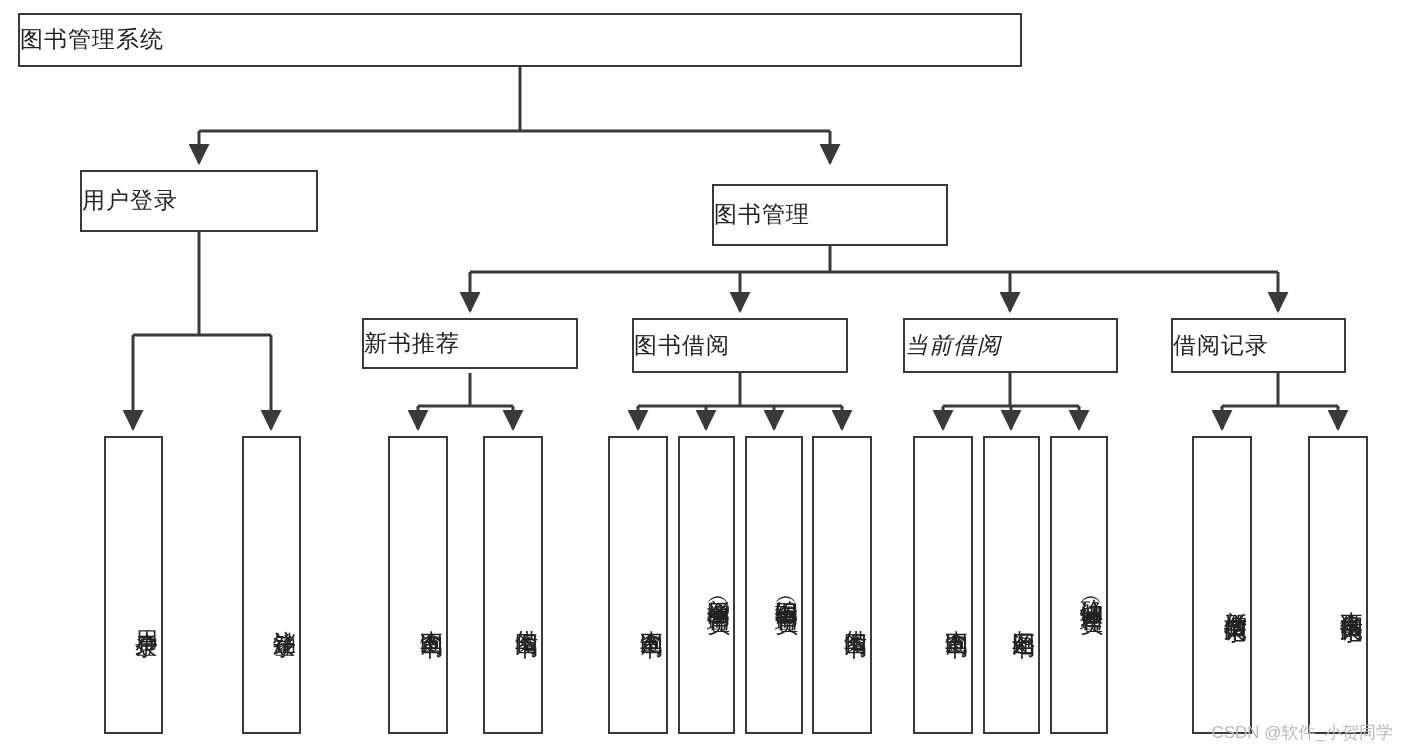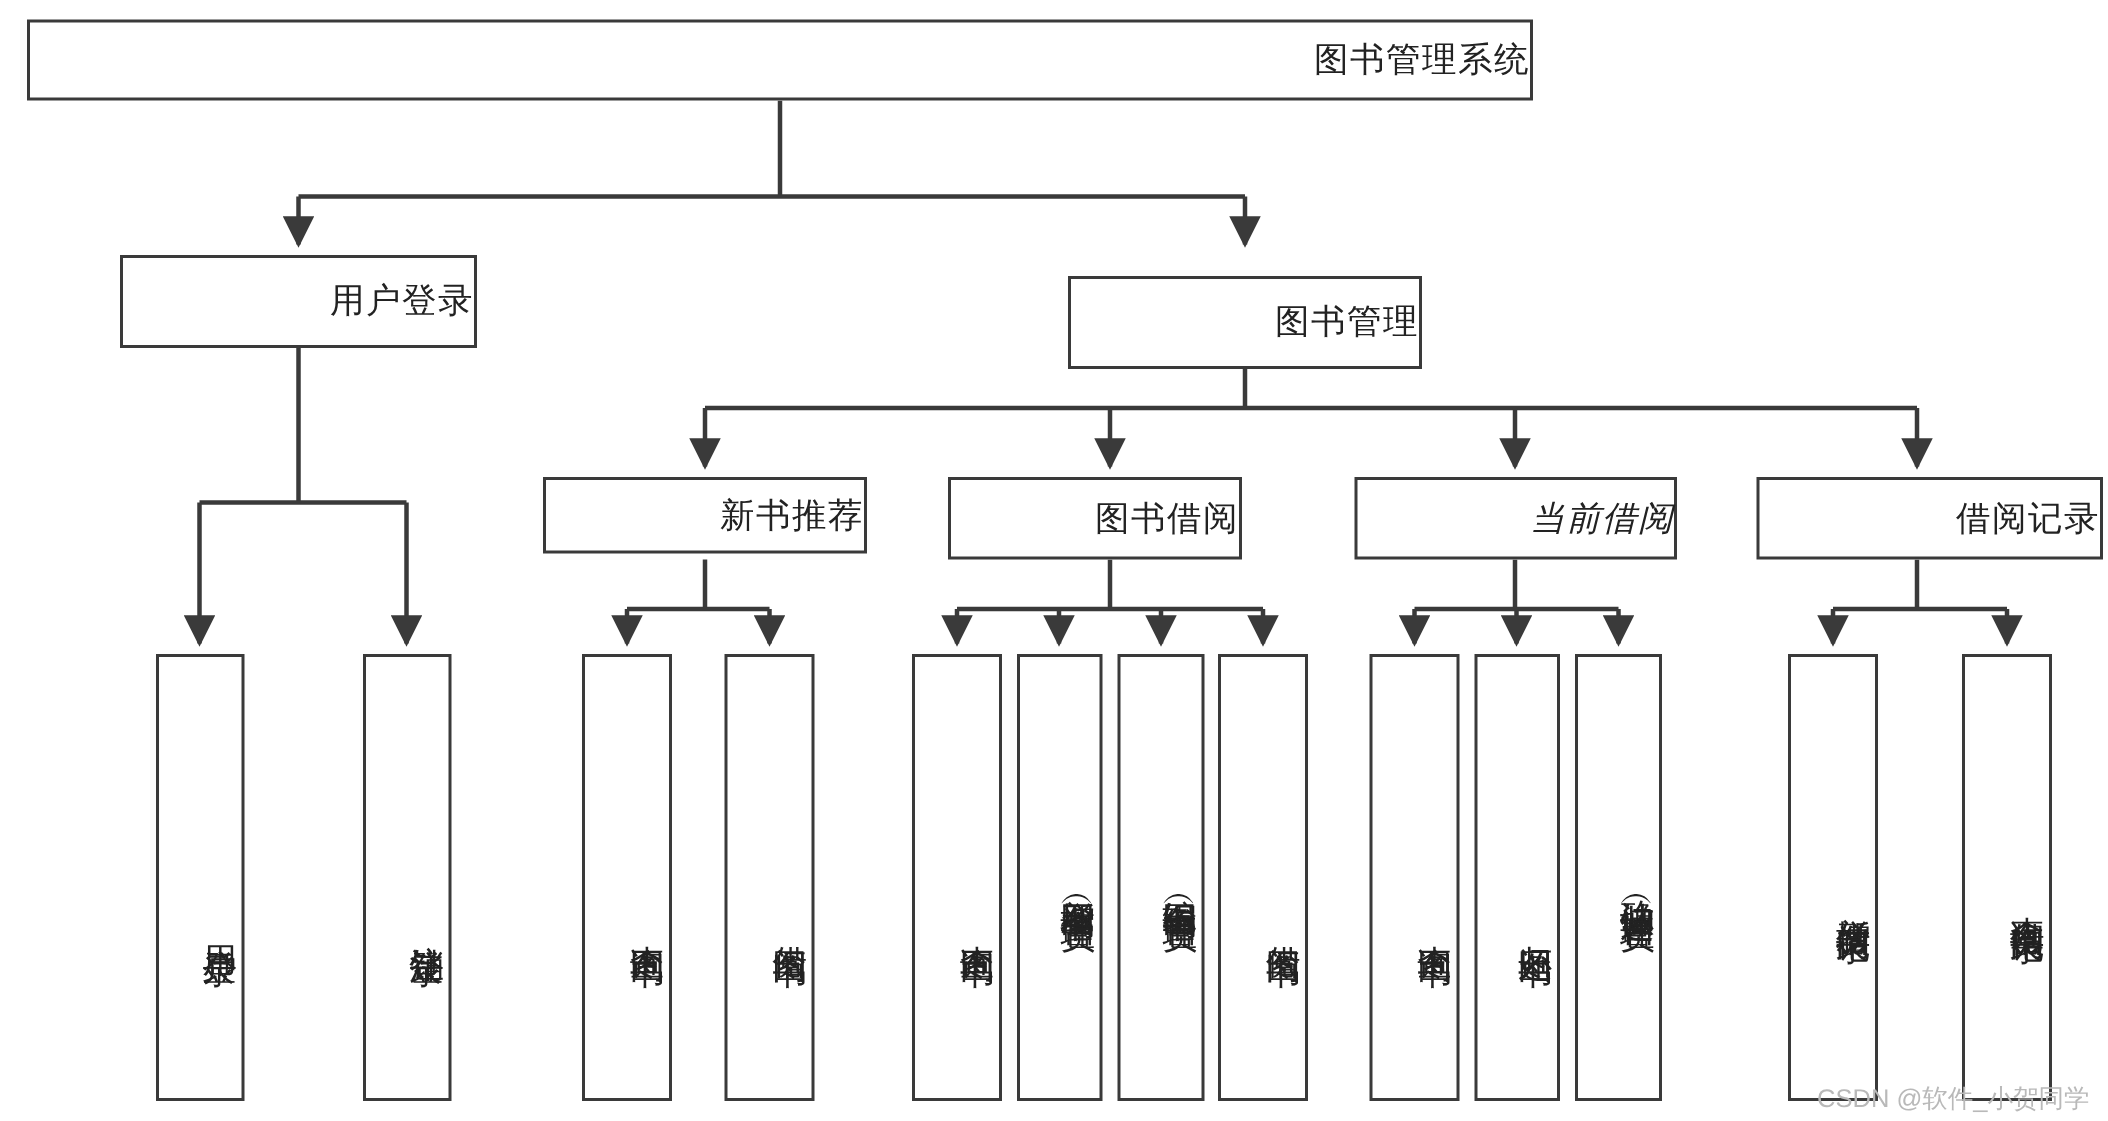--- a/index.html
+++ b/index.html
@@ -22,21 +22,21 @@
     width: 1405px;
     height: 747px;
   }
   .node {
     position: absolute;
     box-sizing: border-box;
     border: 2.5px solid #3a3a3a;
     background: #ffffff;
     display: flex;
     align-items: center;
-    justify-content: flex-end;
+    justify-content: flex-start;
     color: #222222;
     z-index: 2;
   }
   .node-h {
     font-size: 23px;
     letter-spacing: 1px;
     line-height: 1.2;
   }
   .node-v {
     font-size: 23px;
@@ -129,27 +129,27 @@
       </div>
       <div class="node node-h" style="left: 80px; top: 170px; width: 238px; height: 62px;">
         <span>用户登录</span>
       </div>
       <div class="node node-h" style="left: 712px; top: 184px; width: 236px; height: 62px;">
         <span>图书管理</span>
       </div>
       <div class="node node-h" style="left: 362px; top: 318px; width: 216px; height: 51px;">
         <span>新书推荐</span>
       </div>
-      <div class="node node-h" style="left: 632px; top: 318px; width: 196px; height: 55px; padding-left: 40px;">
+      <div class="node node-h" style="left: 632px; top: 318px; width: 216px; height: 55px;">
         <span>图书借阅</span>
       </div>
       <div class="node node-h" style="left: 903px; top: 318px; width: 215px; height: 55px; font-style: italic;">
         <span>当前借阅</span>
       </div>
-      <div class="node node-h" style="left: 1171px; top: 318px; width: 231px; height: 55px;">
+      <div class="node node-h" style="left: 1171px; top: 318px; width: 175px; height: 55px;">
         <span>借阅记录</span>
       </div>
       <div class="node node-v pad-big" style="left: 104px; top: 436px; width: 59px; height: 298px;">
         <span>用户登录</span>
       </div>
       <div class="node node-v pad-big" style="left: 242px; top: 436px; width: 59px; height: 298px;">
         <span>注销登录</span>
       </div>
       <div class="node node-v pad-big" style="left: 388px; top: 436px; width: 60px; height: 298px;">
         <span>查询图书</span>

